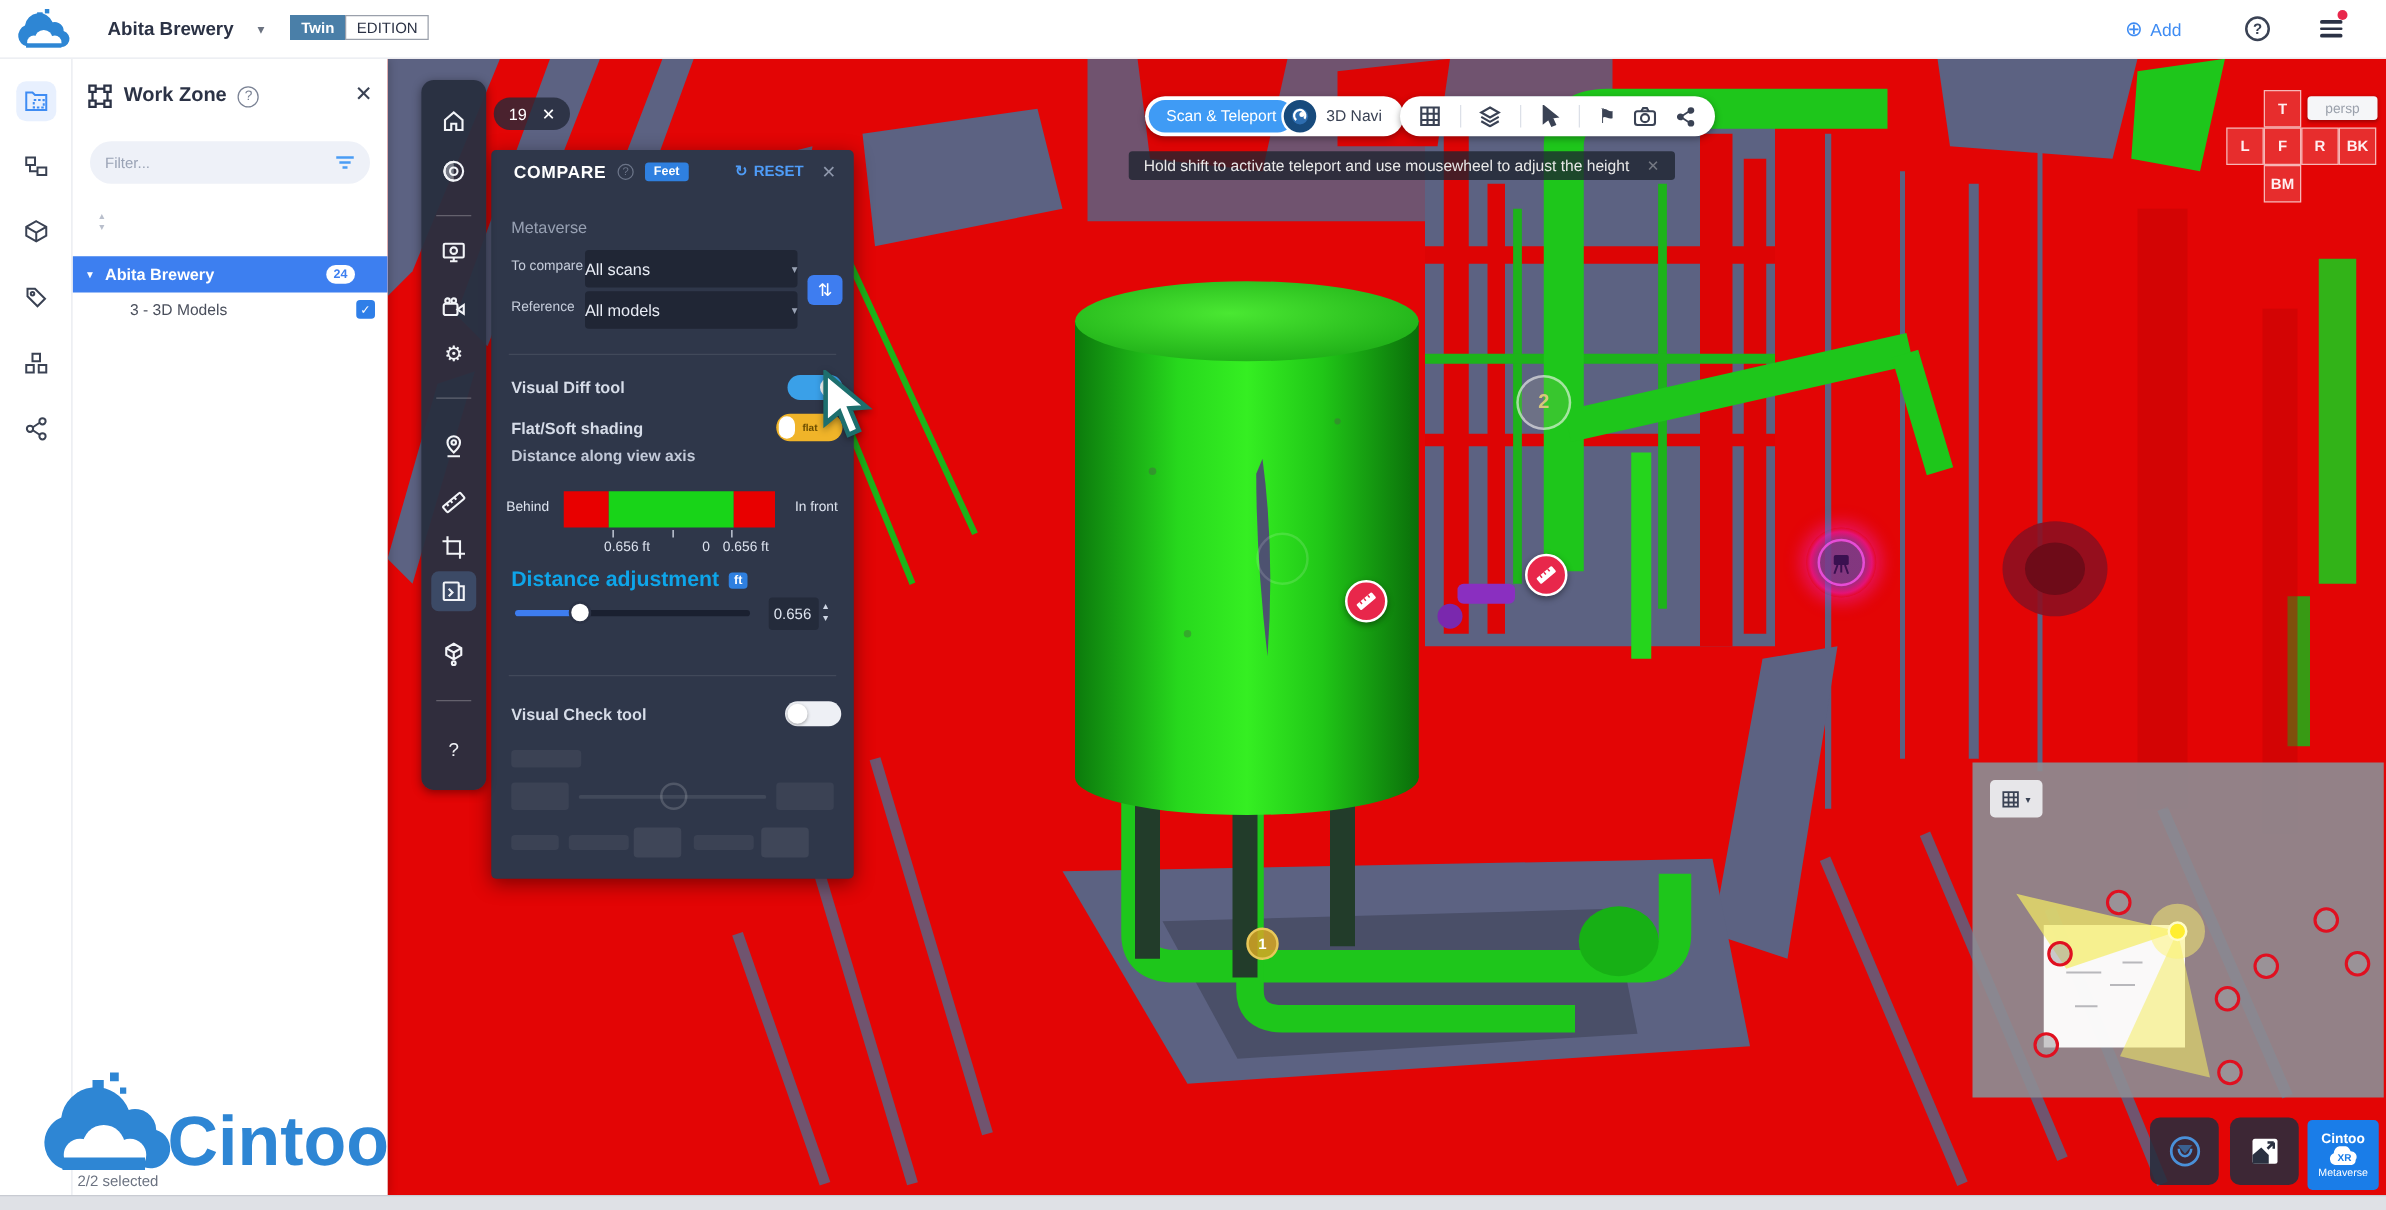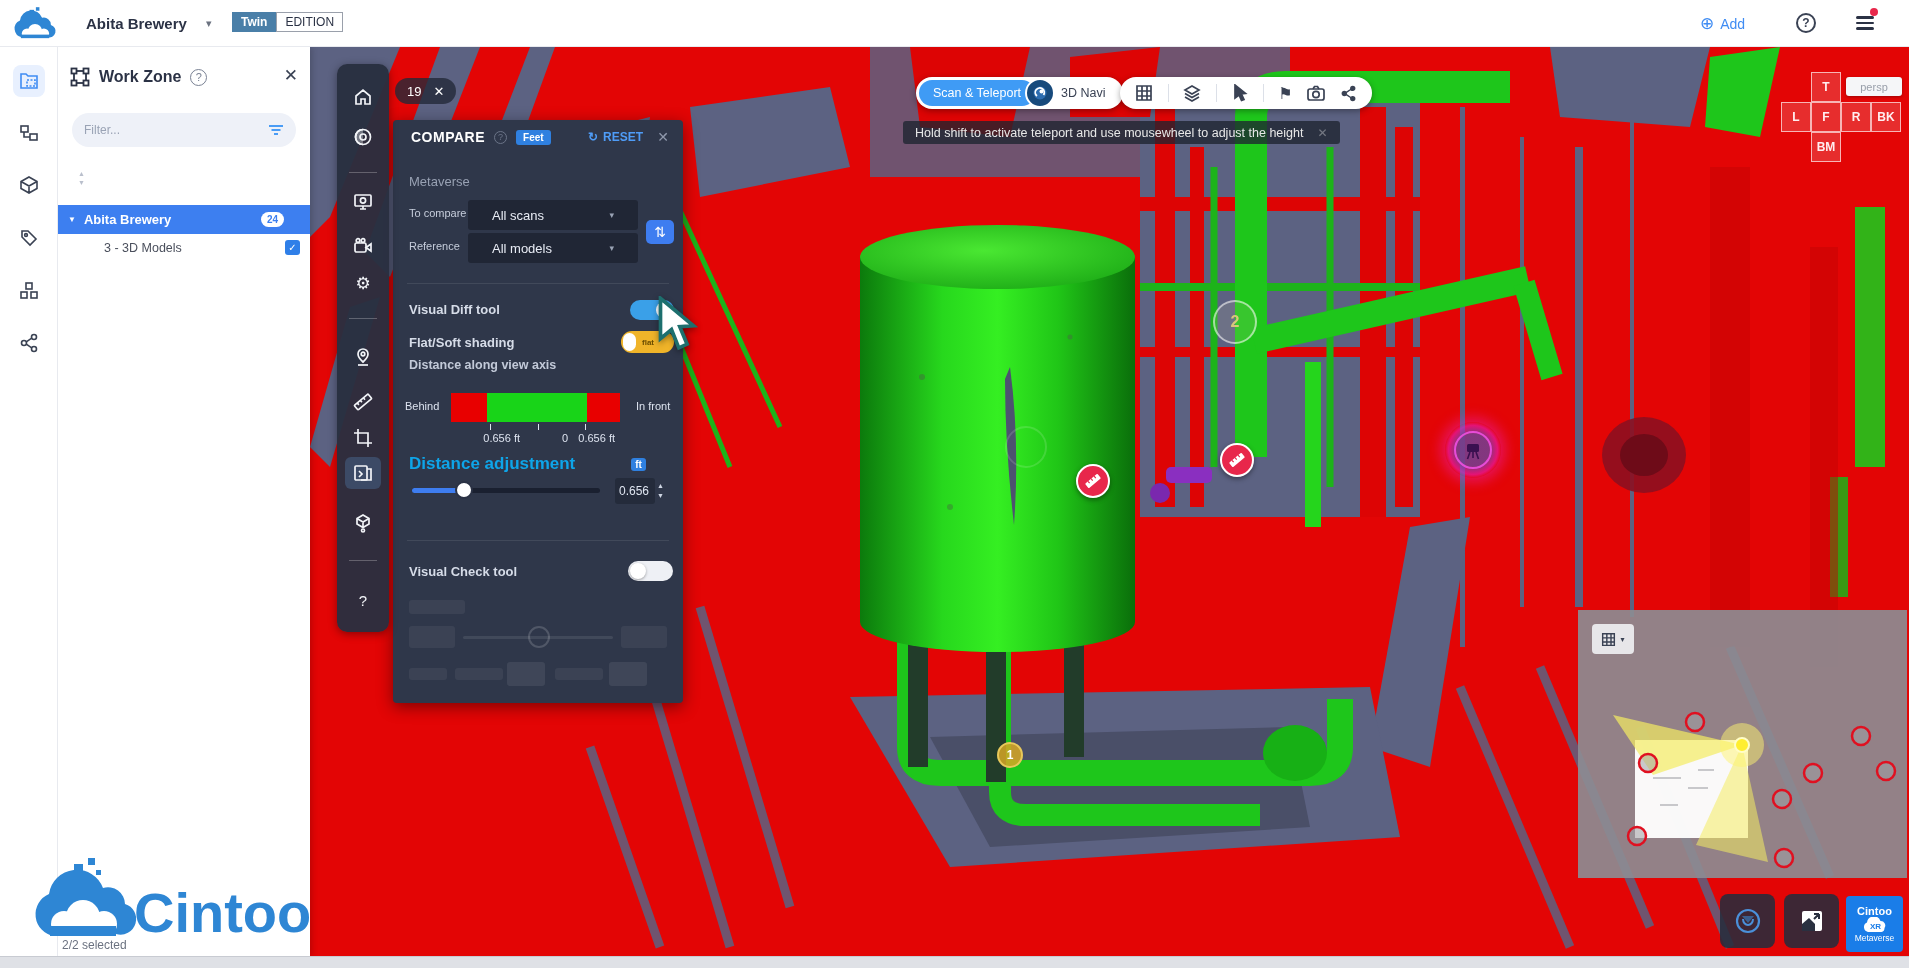--- a/index.html
+++ b/index.html
@@ -77,40 +77,40 @@
 
   
   #cmp { position:absolute; left:393px; top:120px; width:290px; height:583px; background:#2f374a;
     border-radius:4px; z-index:29; box-shadow:0 4px 16px rgba(0,0,0,.45); color:#d6dce8; }
   .cmp-title { font-size:14px; font-weight:bold; color:#fff; letter-spacing:.5px; }
   .badge-feet { background:#2f80e0; color:#fff; font-size:10px; font-weight:bold; padding:2px 7px; border-radius:3px; }
   .reset { color:#4f9cf7; font-size:12px; font-weight:bold; display:flex; gap:5px; align-items:center; }
   .cmp-sec { font-size:13px; color:#98a1b3; }
   .cmp-lbl { font-size:11px; color:#c6cddb; }
   .dd { position:absolute; left:75px; width:170px; height:30px; background:#202635; border-radius:3px;
-    display:flex; align-items:center; padding:0 24px; font-size:13px; color:#e8ecf5; }
+    display:flex; align-items:center; padding:0 0; font-size:13px; color:#e8ecf5; }
   .dd .caret { margin-left:auto; color:#9aa3b5; font-size:9px; }
   .swapbtn { position:absolute; left:253px; top:100px; width:28px; height:24px; background:#3e7df0;
     border-radius:5px; color:#fff; font-size:14px; display:flex; align-items:center; justify-content:center; }
   .cmp-div { position:absolute; left:14px; width:262px; height:1px; background:rgba(255,255,255,.09); }
   .row-lbl { font-size:13px; color:#d6dce8;font-weight:bold; }
   .tgl-on { position:absolute; width:44px; height:20px; background:#3aa0e8; border-radius:10px; }
   .tgl-on::after { content:""; position:absolute; right:2px; top:2px; width:16px; height:16px;
     background:#fff; border-radius:50%; }
   .tgl-yellow { position:absolute; width:53px; height:22px; background:#f0b429; border-radius:11px;
     display:flex; align-items:center; }
   .tgl-yellow .knob { width:13px; height:18px; background:#fff; border-radius:7px; margin-left:2px; }
   .tgl-yellow .ytxt { font-size:8px; color:#6b4d00; font-weight:bold; margin-left:6px; }
   .tgl-off { position:absolute; width:45px; height:20px; background:#eef0f5; border-radius:10px; }
   .tgl-off::after { content:""; position:absolute; left:2px; top:2px; width:16px; height:16px;
     background:#fff; border-radius:50%; box-shadow:0 1px 3px rgba(0,0,0,.35); }
   .bar-seg { position:absolute; top:273px; height:29px; }
   .tick { position:absolute; top:304px; width:1px; height:6px; background:#dde3ef; }
   .tick-lbl { position:absolute; top:312px; width:60px; text-align:right; font-size:11px; color:#dde3ef; }
-  .ftbadge { background:#2f80e0; color:#fff; font-size:10px; font-weight:bold; padding:1px 4px; border-radius:3px;margin-left:48px; }
+  .ftbadge { background:#2f80e0; color:#fff; font-size:10px; font-weight:bold; padding:1px 4px; border-radius:3px; }
   .slider-track { position:absolute; left:19px; top:368px; width:188px; height:5px; background:#1a2030; border-radius:3px; }
   .slider-fill { position:absolute; left:19px; top:368px; width:52px; height:5px; background:#3e7df0; border-radius:3px; }
   .slider-knob { position:absolute; left:62px; top:361px; width:18px; height:18px; background:#fff;
     border:2px solid #2b3245; border-radius:50%; }
   .valbox { position:absolute; left:222px; top:358px; width:40px; height:26px; background:#242b3b;
     border-radius:3px; color:#dfe5f0; font-size:12px; display:flex; align-items:center; justify-content:flex-end; padding-right:6px; }
   .spin { position:absolute; left:264px; top:357px; display:flex; flex-direction:column; color:#cfd6e4;
     font-size:7px; line-height:7px; gap:3px; padding-top:5px; }
   .skel { position:absolute; background:rgba(255,255,255,.06); border-radius:3px; }
 

